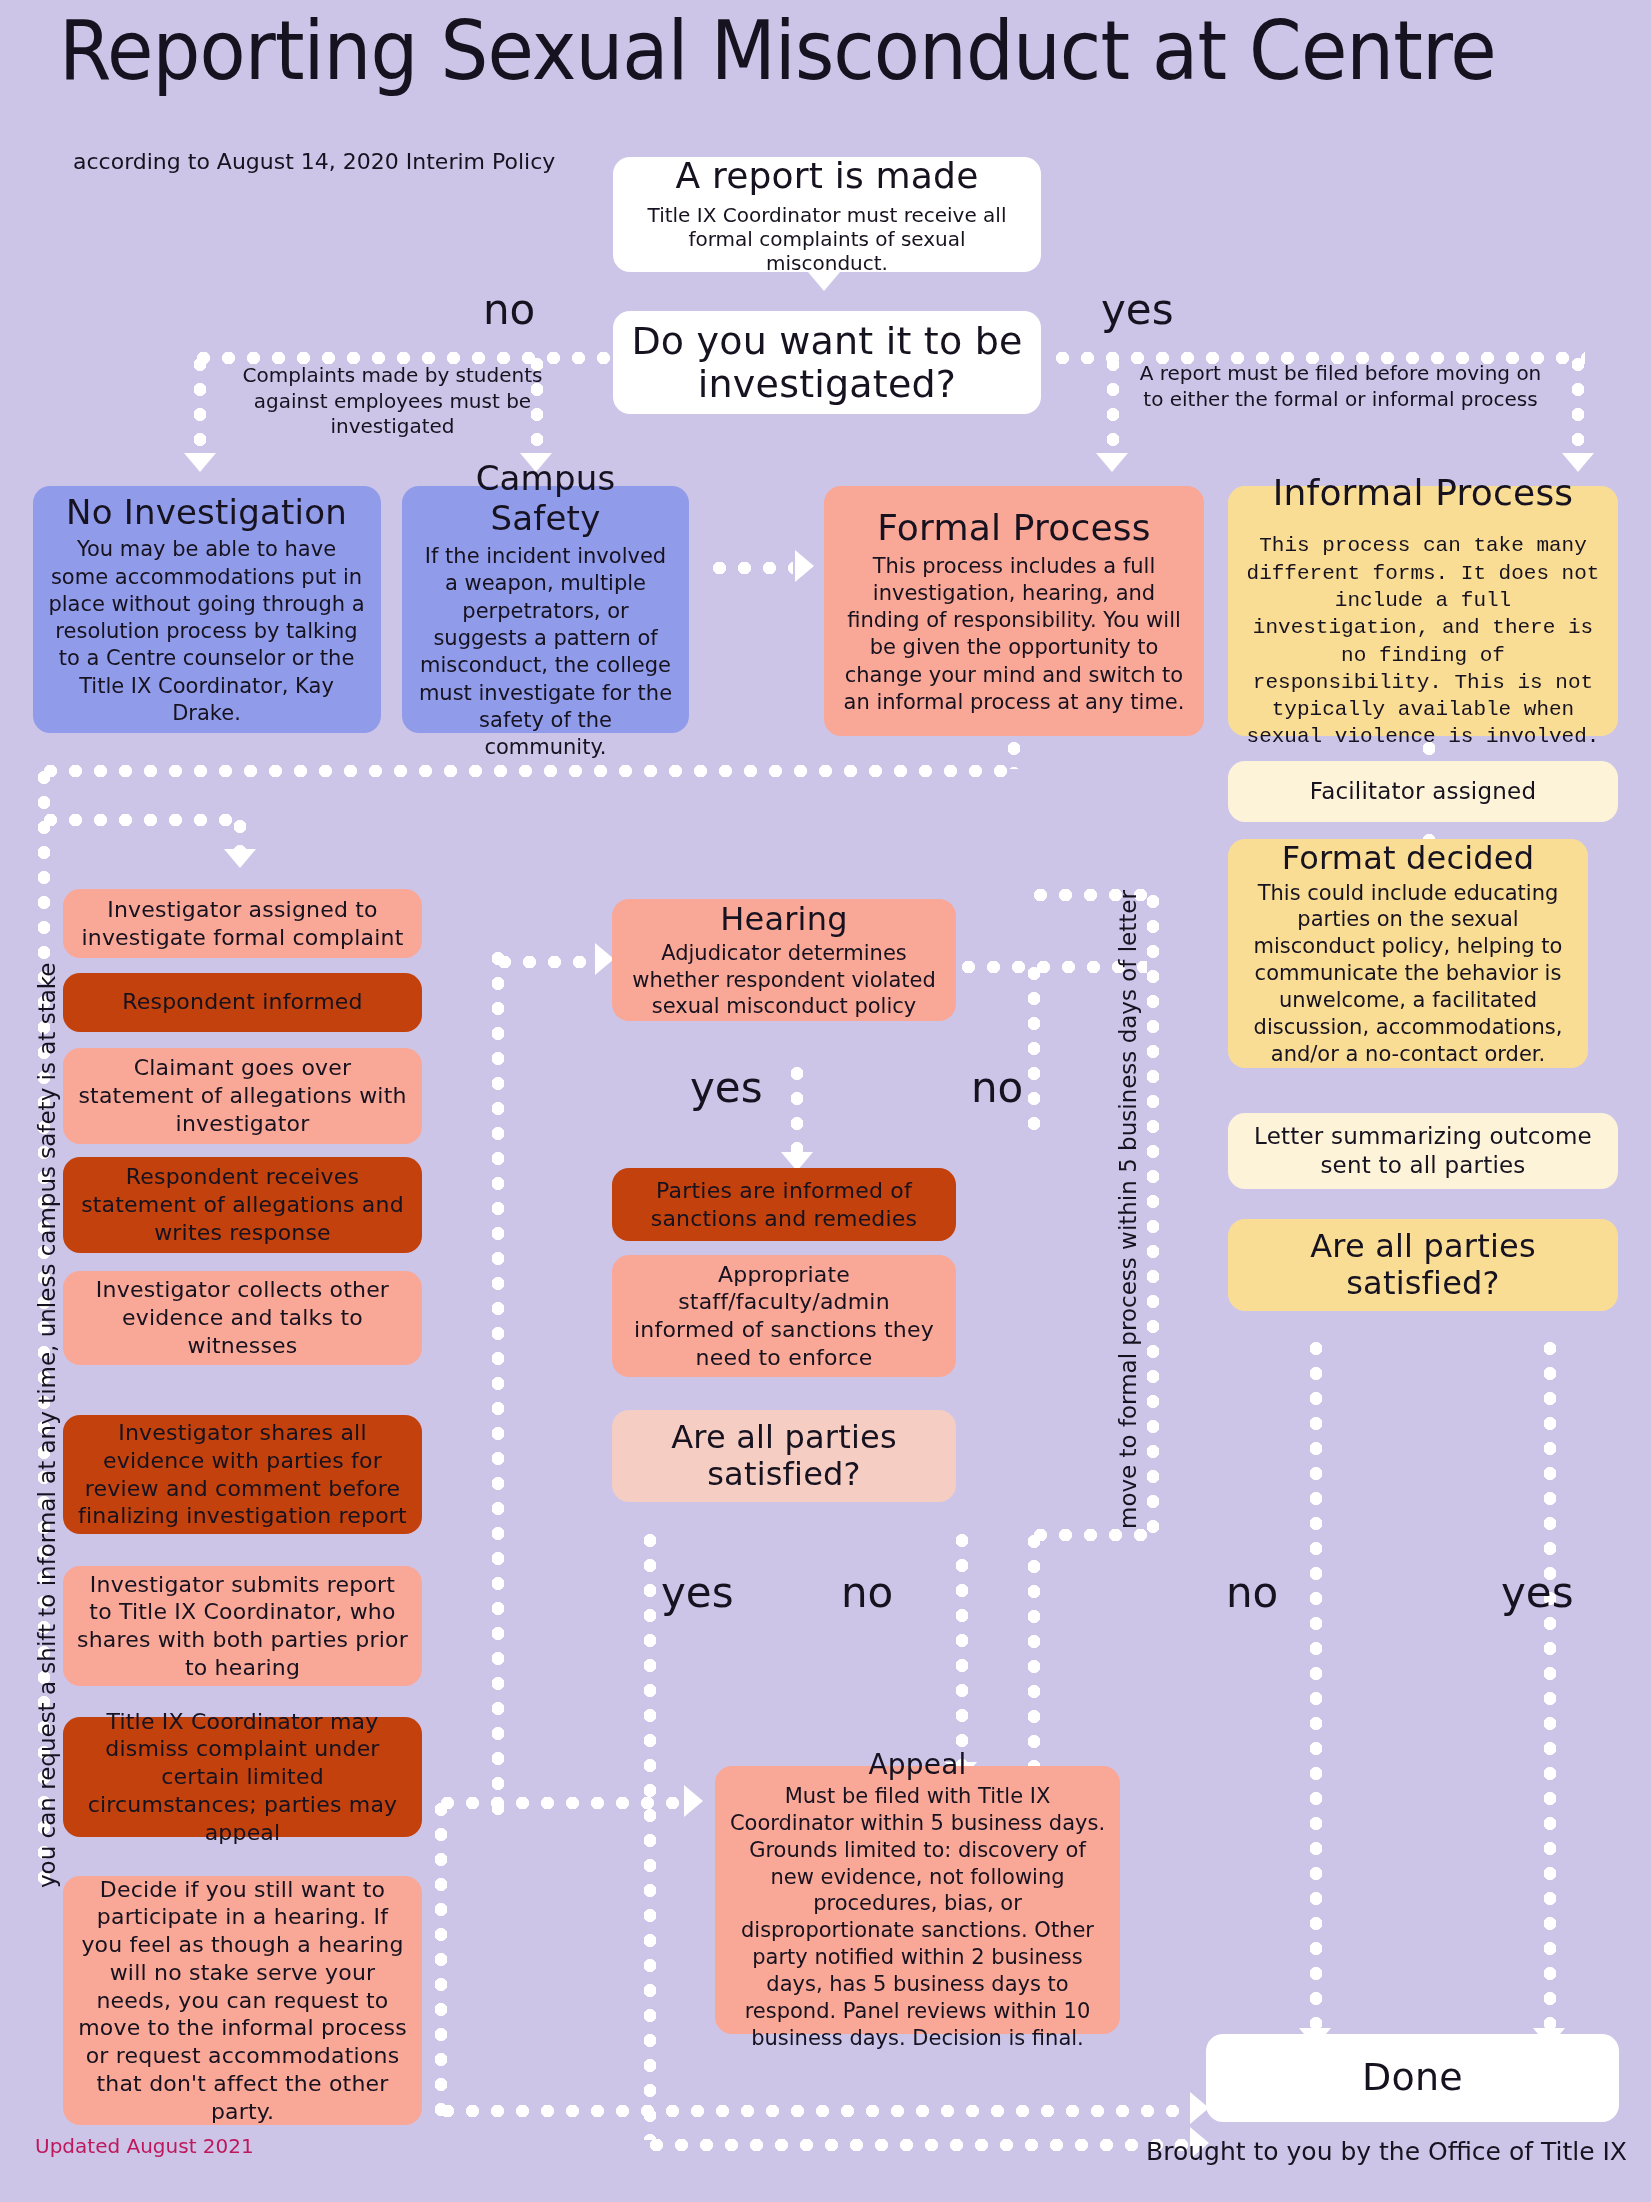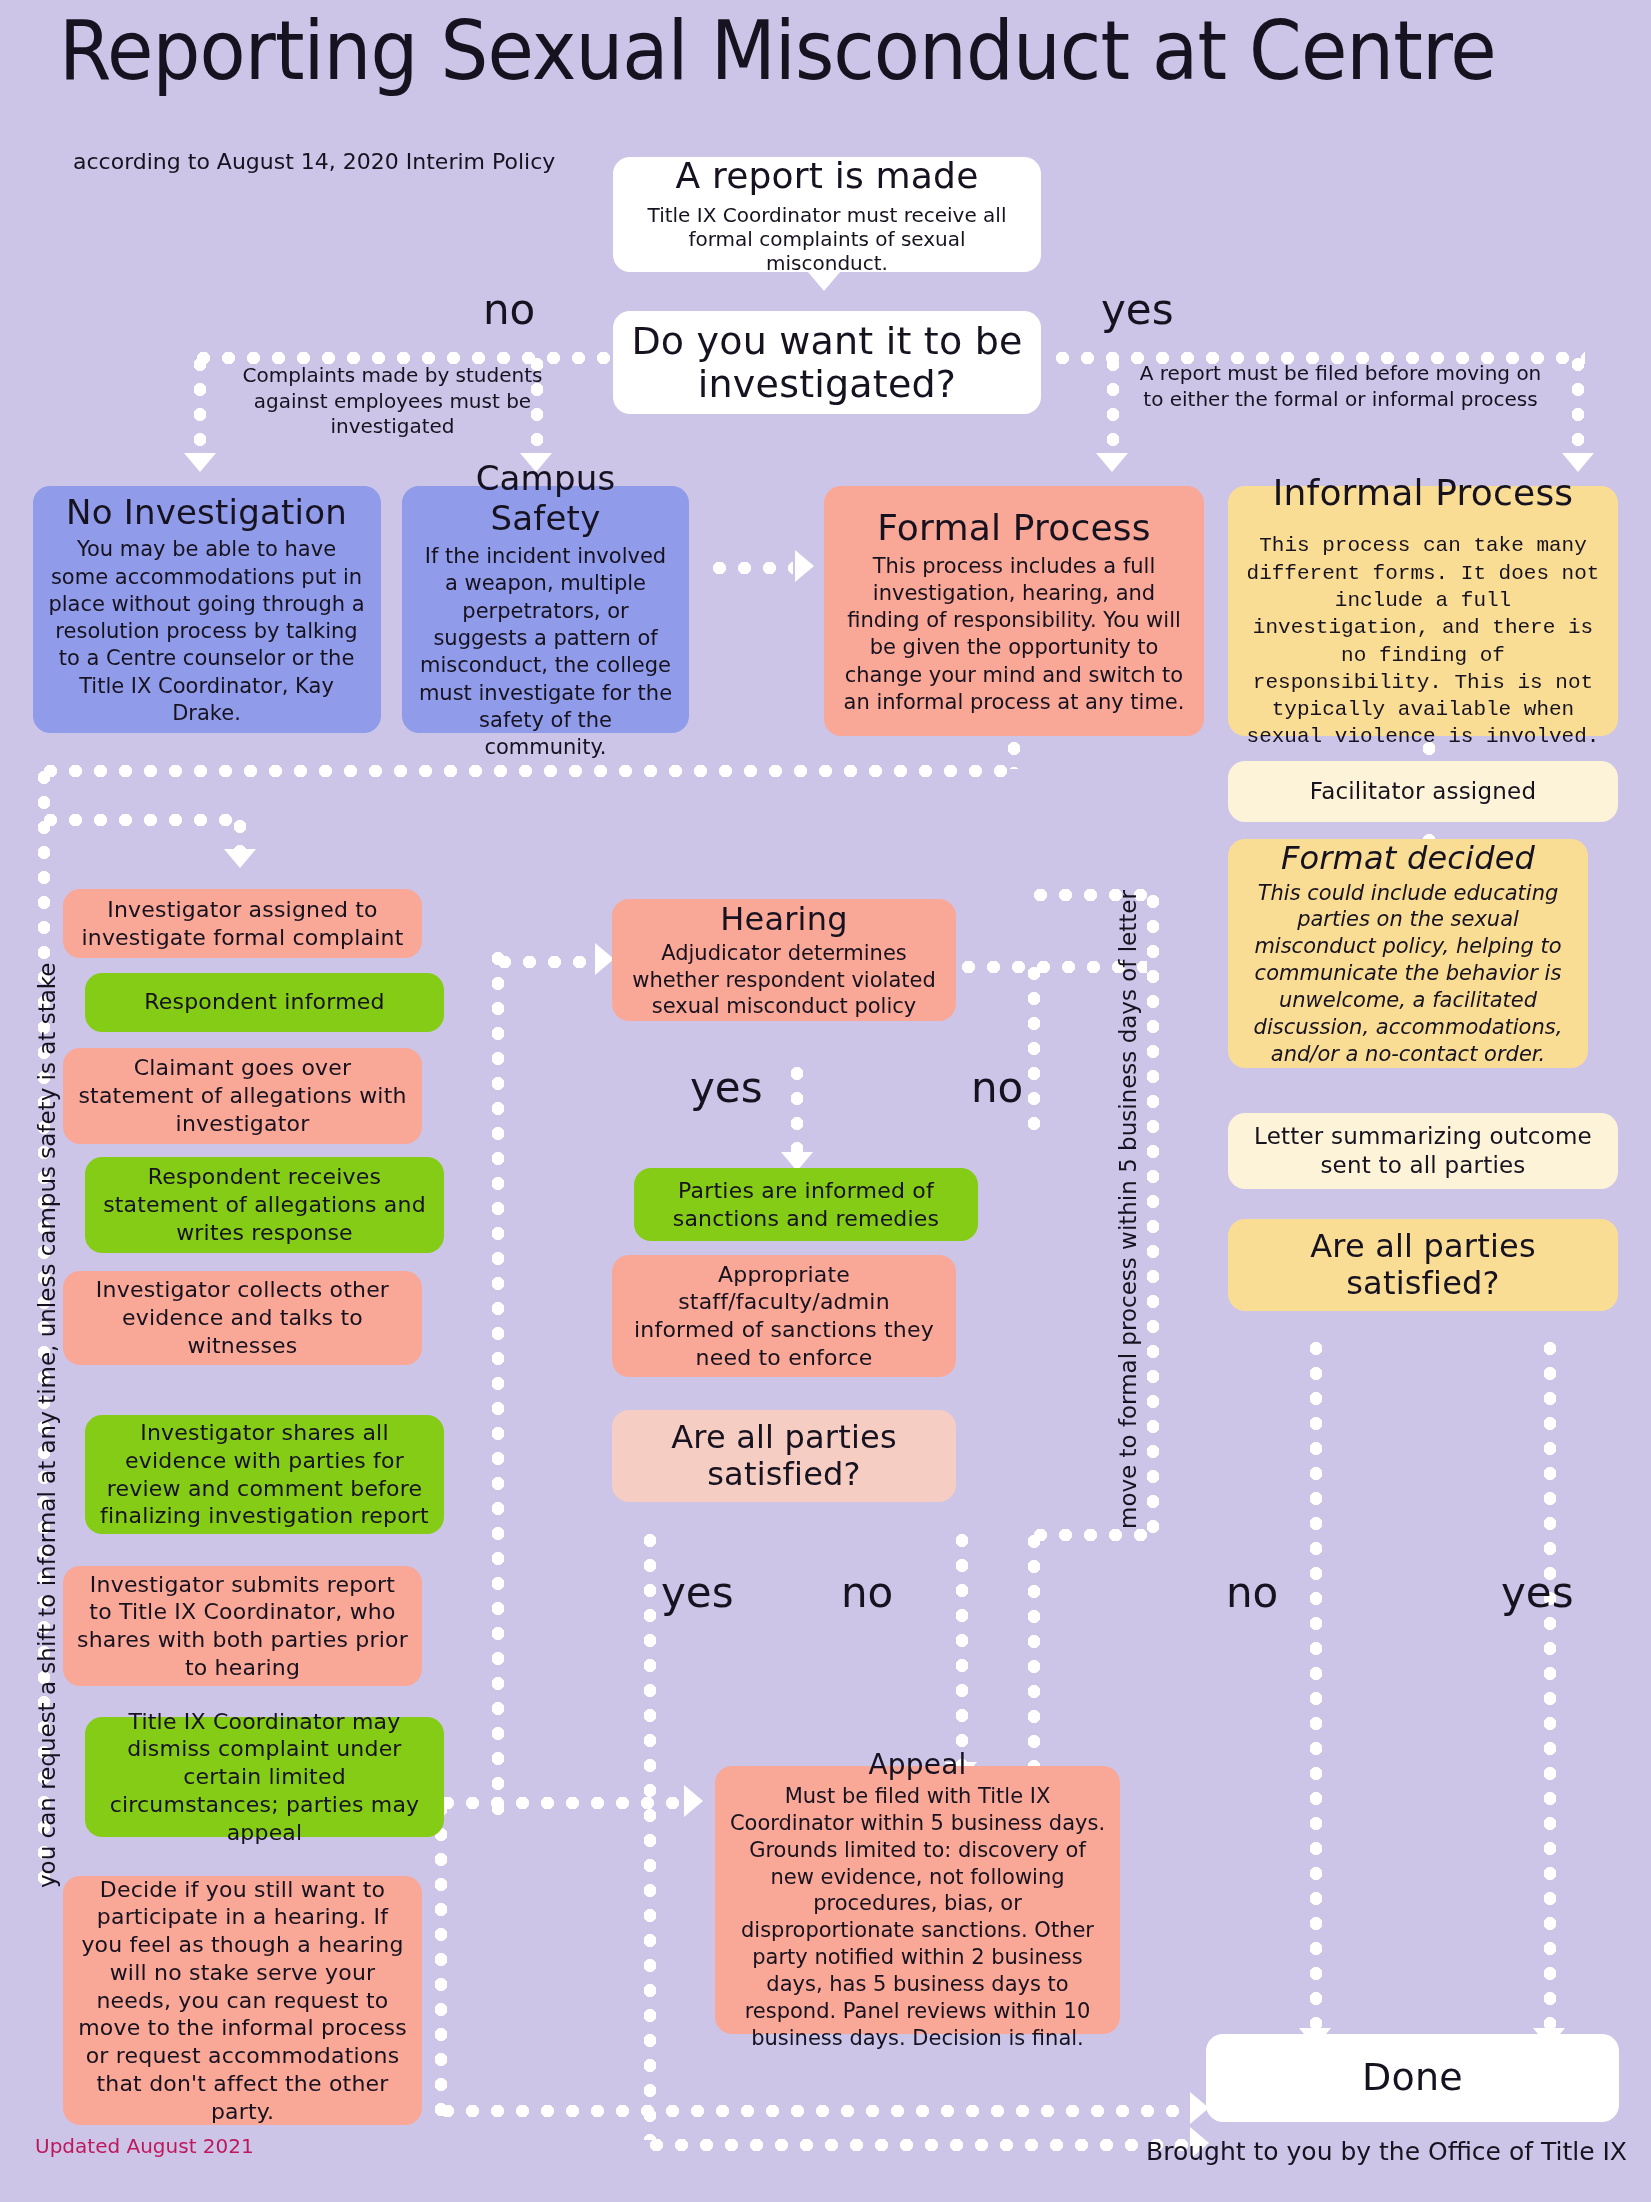--- a/index.html
+++ b/index.html
@@ -26,21 +26,21 @@
     padding:9.6px 13.4px;
     line-height:1.20;
   }
   .box .bt{ font-weight:400; letter-spacing:0.2px; }
   .box .bb{ font-weight:400; }
 
   
   .white   {background:#ffffff;}
   .blue    {background:#909ce9;}
   .salmon  {background:#f9a797;}
-  .pink    {background:#84cc16;margin-left:22px;}
+  .pink    {background:#c2410c;}
   .pink2   {background:#f6cdc3;}
   .yellow  {background:#f9dd95;}
   .yellow2 {background:#fdf3d9;}
 
   
   .title{
     position:absolute;left:59px;top:9.6px;
     font-size:82px;line-height:1;
     font-family:"DejaVu Sans","Liberation Sans",sans-serif;
     font-weight:400;
@@ -290,21 +290,21 @@
 
   <div class="box salmon" style="left:715px;top:1766px;width:405px;height:268px;">
     <div class="bt" style="font-size:28px;margin-bottom:1px;">Appeal</div>
     <div class="bb" style="font-size:21px;line-height:1.28;">Must be filed with Title IX Coordinator within 5 business days. Grounds limited to: discovery of new evidence, not following procedures, bias, or disproportionate sanctions. Other party notified within 2 business days, has 5 business days to respond. Panel reviews within 10 business days. Decision is final.</div>
   </div>
 
   <div class="box yellow2" style="left:1228px;top:761px;width:390px;height:61px;">
     <div class="bt" style="font-size:23px;">Facilitator assigned</div>
   </div>
 
-  <div class="box yellow" style="left:1228px;top:839px;width:360px;height:229px;font-style:italic;">
+  <div class="box yellow" style="left:1228px;top:839px;width:360px;height:229px;">
     <div class="bt" style="font-size:32px;margin-bottom:1.9px;">Format decided</div>
     <div class="bb" style="font-size:21px;line-height:1.28;">This could include educating parties on the sexual misconduct policy, helping to communicate the behavior is unwelcome, a facilitated discussion, accommodations, and/or a no-contact order.</div>
   </div>
 
   <div class="box yellow2" style="left:1228px;top:1113px;width:390px;height:76px;">
     <div class="bt" style="font-size:23px;line-height:1.26;">Letter summarizing outcome sent to all parties</div>
   </div>
 
   <div class="box yellow" style="left:1228px;top:1219px;width:390px;height:92px;">
     <div class="bt" style="font-size:32px;line-height:1.16;">Are all parties satisfied?</div>

